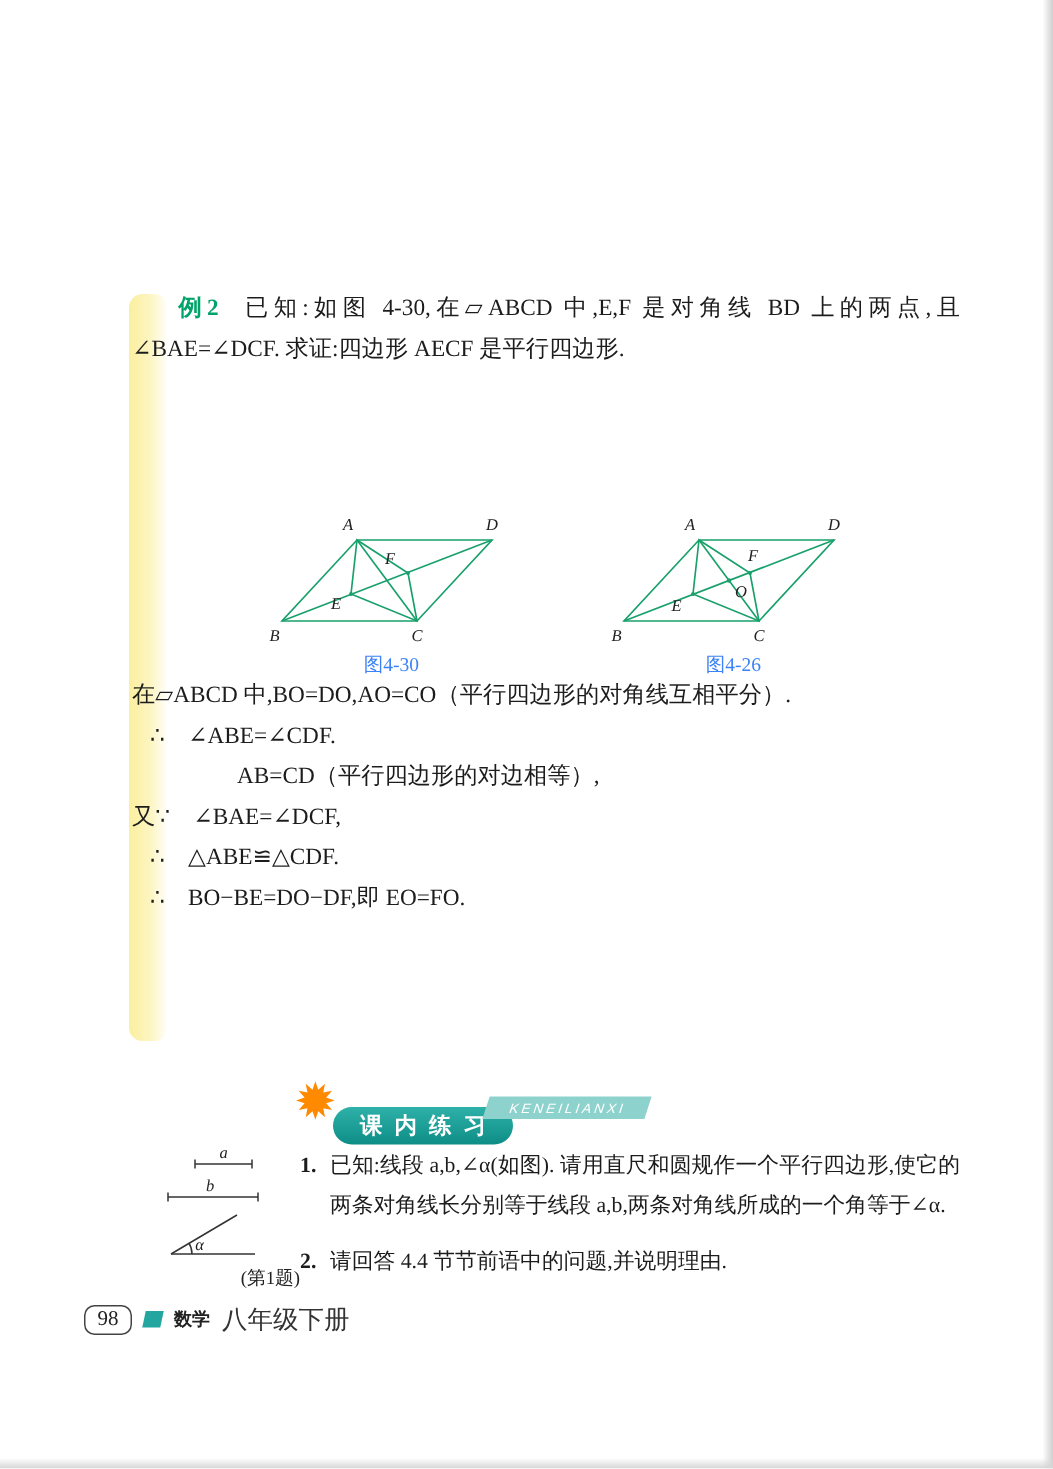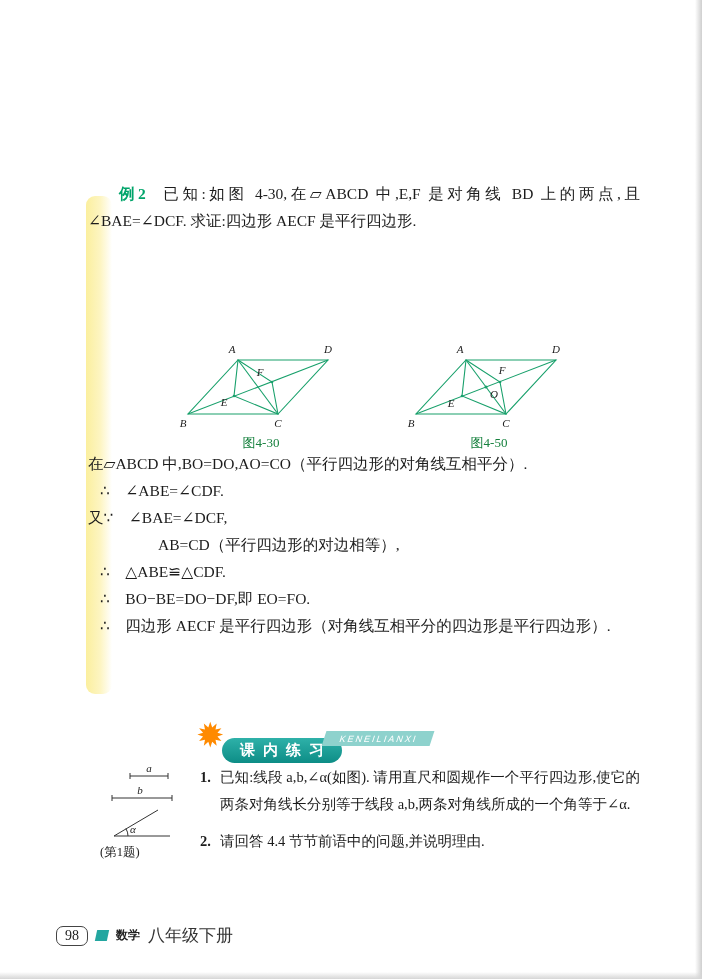--- a/index.html
+++ b/index.html
@@ -23,21 +23,21 @@
     line-height:27px;text-align:justify;}
   .textcol p{margin:0;}
   .indent{text-indent:2em;}
   .section-label{color:#00a46a;font-weight:bold;margin-right:14px;}
   .pline{margin:0;}
   .ind1{padding-left:12px;}
   .ind2{padding-left:70px;}
   
   .fig{position:absolute;width:170px;}
   .fig svg{display:block;}
-  .fig-caption{text-align:center;font-size:13px;margin-top:2px;color:#15803d;}
+  .fig-caption{text-align:center;font-size:13px;margin-top:2px;color:#3b82f6;}
   .geo-line{stroke:#18a06b;stroke-width:1.1;fill:none;}
   .geo-dot{fill:#18a06b;}
   .geo-label{font-size:11px;font-style:italic;fill:#222;
     font-family:"Liberation Serif","DejaVu Serif",serif;}
   
   .banner{position:absolute;left:196px;top:722px;height:36px;}
   .sun-icon{position:absolute;left:0;top:-4px;font-size:34px;color:#ff8a00;
     line-height:34px;font-family:"DejaVu Sans",sans-serif;}
   .banner-pill{position:absolute;left:26px;top:16px;display:inline-block;
     background:linear-gradient(to bottom,#2eb1a9,#0d8d86);color:#fff;
@@ -49,45 +49,45 @@
     padding:3px 14px 2px 16px;transform:skewX(-18deg);white-space:nowrap;
     font-family:"Liberation Sans","DejaVu Sans",sans-serif;}
   
   .exercises{position:absolute;left:200px;top:764px;width:440px;
     font-size:14.5px;line-height:27px;text-align:justify;}
   .ex-item{display:flex;margin:0 0 10px 0;}
   .ex-num{font-weight:bold;width:20px;flex:0 0 20px;}
   .ex-text{flex:1;}
   .ex-fig{position:absolute;left:100px;top:764px;width:100px;}
   .ex-fig svg{display:block;}
-  .ex-fig-caption{text-align:left;font-size:12.5px;color:#222;margin-top:2px;}
+  .ex-fig-caption{text-align:right;font-size:12.5px;color:#222;margin-top:2px;}
   .exline{stroke:#333;stroke-width:1;fill:none;}
   .exlabel{font-size:11px;font-style:italic;fill:#222;
     font-family:"Liberation Serif","DejaVu Serif",serif;}
   
-  .footer{position:absolute;left:56px;top:924px;display:flex;
+  .footer{position:absolute;left:56px;top:868px;display:flex;
     align-items:center;gap:8px;}
   .pagenum-box{display:inline-block;border:1.5px solid #444;border-radius:7px;
     padding:1px 8px;font-size:14px;color:#222;}
   .footer-icon{display:inline-block;width:12px;height:11px;background:#23a6a0;
     transform:skewX(-12deg);}
   .footer-subject{font-weight:bold;font-size:12px;color:#222;
     font-family:"Liberation Sans","DejaVu Sans",sans-serif;}
   .footer-volume{font-size:17px;color:#333;
     font-family:"Liberation Sans","DejaVu Sans",sans-serif;}
 </style>
 </head>
 <body>
 
 <div class="page">
 
   <div class="yellow-band"></div>
 
 
-  <div class="textcol" style="top:180px;">
+  <div class="textcol" style="top:192px;">
     <p class="indent">
       <span class="section-label">例2</span><span>已知:如图 4-30,在▱ABCD 中,E,F 是对角线 BD 上的两点,且∠BAE=∠DCF. 求证:四边形 AECF 是平行四边形.</span>
     </p>
   </div>
 
   <div class="fig" style="left:176px;top:340px;">
     <svg width="170" height="92" viewBox="0 0 170 92">
       <g class="geo-line">
         <polygon points="62,20 152,20 102,74 12,74" fill="none"></polygon>
       </g>
@@ -118,31 +118,30 @@
       <circle class="geo-dot" cx="96" cy="42" r="1.3"></circle>
       <circle class="geo-dot" cx="82" cy="47" r="1.5"></circle>
       <text class="geo-label" x="56" y="13" text-anchor="middle">A</text>
       <text class="geo-label" x="152" y="13" text-anchor="middle">D</text>
       <text class="geo-label" x="7" y="87" text-anchor="middle">B</text>
       <text class="geo-label" x="102" y="87" text-anchor="middle">C</text>
       <text class="geo-label" x="47" y="67" text-anchor="middle">E</text>
       <text class="geo-label" x="98" y="34" text-anchor="middle">F</text>
       <text class="geo-label" x="90" y="58" text-anchor="middle">O</text>
     </svg>
-    <div class="fig-caption">图4-50</div>
+    <div class="fig-caption">图4-26</div>
   </div>
 
   <div class="textcol" style="top:450px;">
     <div class="pline">在▱ABCD 中,BO=DO,AO=CO（平行四边形的对角线互相平分）.</div>
     <div class="pline ind1">∴　∠ABE=∠CDF.</div>
+    <div class="pline ind2">AB=CD（平行四边形的对边相等）,</div>
     <div class="pline">又∵　∠BAE=∠DCF,</div>
-    <div class="pline ind2">AB=CD（平行四边形的对边相等）,</div>
     <div class="pline ind1">∴　△ABE≌△CDF.</div>
     <div class="pline ind1">∴　BO−BE=DO−DF,即 EO=FO.</div>
-    <div class="pline ind1">∴　四边形 AECF 是平行四边形（对角线互相平分的四边形是平行四边形）.</div>
   </div>
 
   <div class="banner">
     <span class="sun-icon">✹</span>
     <span class="banner-pill">课内练习</span>
     <span class="banner-ext">KENEILIANXI</span>
   </div>
 
   <div class="ex-fig">
     <svg width="95" height="78" viewBox="0 0 95 78">

